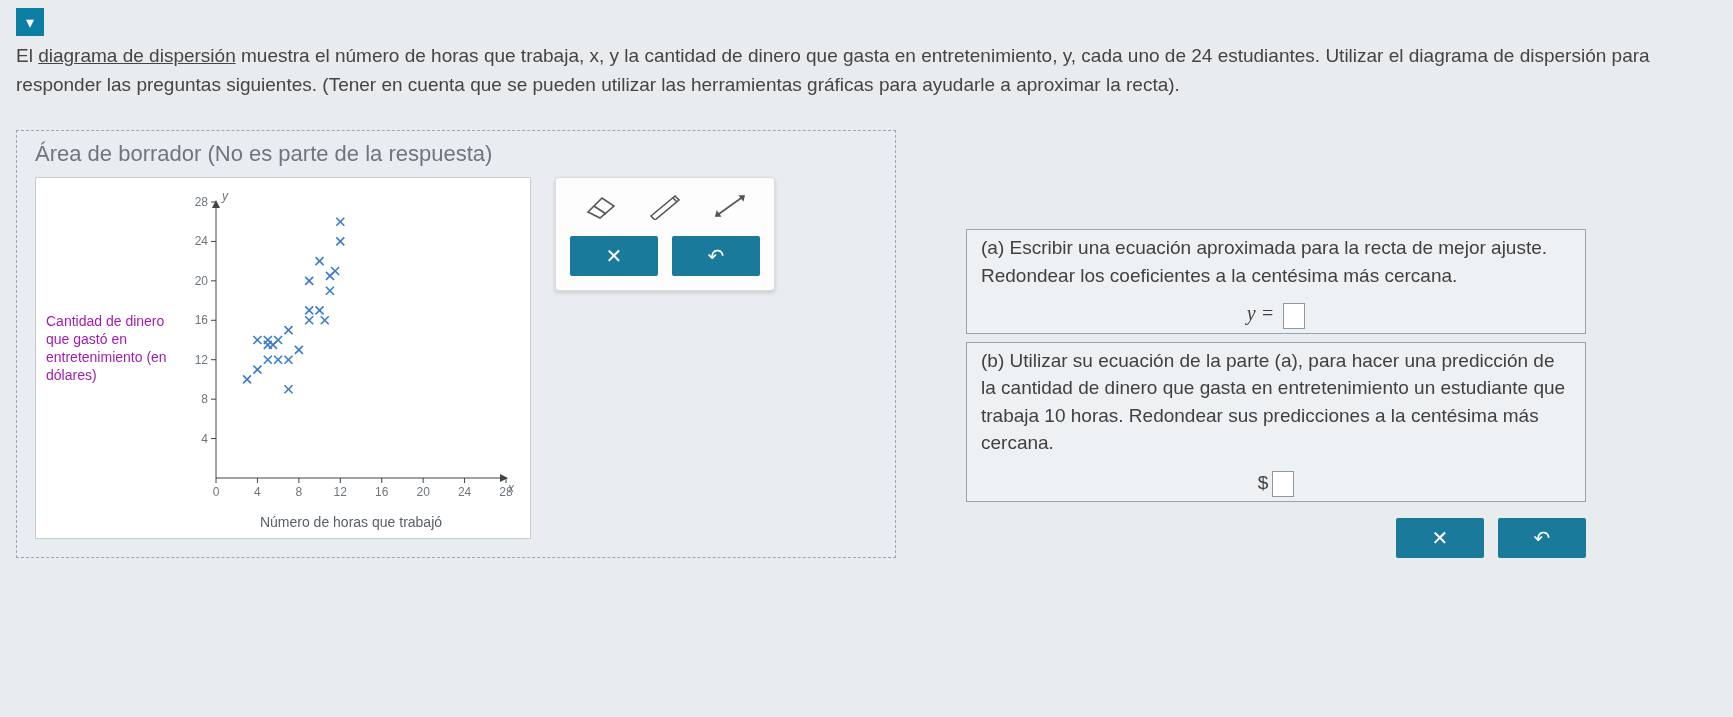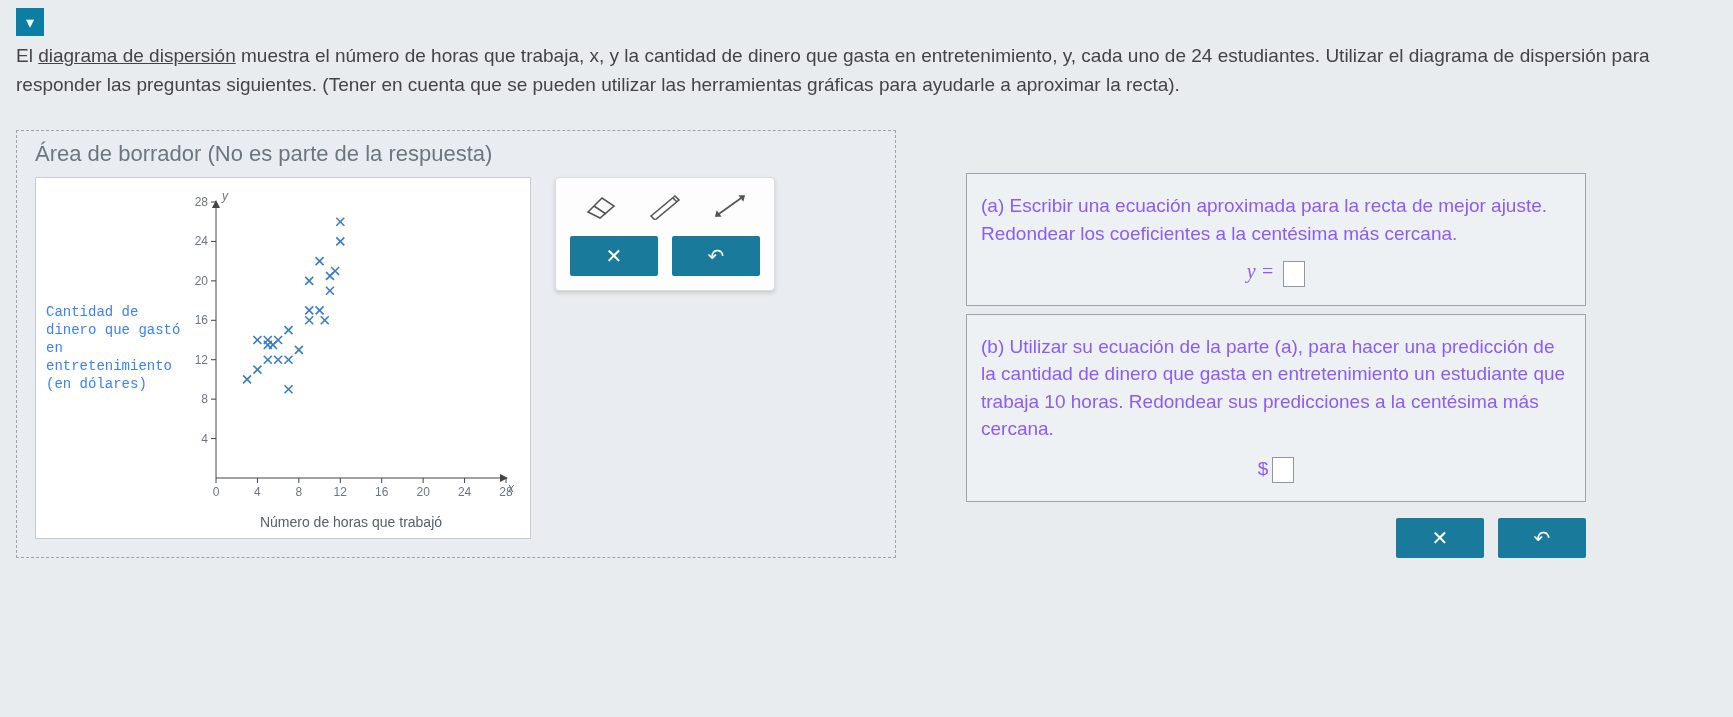--- a/index.html
+++ b/index.html
@@ -28,21 +28,21 @@
   }
   .draft-title { font-size: 22px; color: #6d767f; margin-bottom: 10px; font-weight: 400; }
   .draft-content { display: flex; align-items: flex-start; gap: 24px; }
   .chart-box {
     background: #fff;
     border: 1px solid #c6ccd2;
     padding: 10px 14px 8px 10px;
     display: flex; flex-direction: column; align-items: center;
   }
   .chart-row { display: flex; align-items: center; }
-  .ylabel { width: 140px; font-size: 14px; color: #3b82f6; text-align: left; line-height: 1.3; font-family: Liberation Mono, monospace; }
+  .ylabel { width: 140px; font-size: 14px; color: #a21caf; text-align: left; line-height: 1.3; }
   .plot { position: relative; width: 330px; height: 320px; }
   .plot svg { display:block; }
   .xlabel { font-size: 14px; color: #596067; margin-top: 6px; margin-left: 140px; }
   .tools {
     background: #fdfdfd;
     border: 1px solid #d9dee3;
     border-radius: 4px;
     box-shadow: 0 2px 4px rgba(0,0,0,.15);
     padding: 10px 12px 14px 12px;
     width: 220px;
@@ -61,22 +61,22 @@
     width: 88px; height: 40px;
     font-size: 20px;
     display: flex; align-items: center; justify-content: center;
     cursor: pointer;
     border-radius: 2px;
   }
   .right-col { width: 620px; }
   .q-box {
     border: 1px solid #9aa4ae;
     background: #eef1f4;
-    padding: 18px 14px;
-    font-size: 19px; line-height: 1.45; color: #8b5cf6;
+    padding: 4px 14px;
+    font-size: 19px; line-height: 1.45; color: #404040;
     margin-bottom: 8px;
   }
   .eq-line { text-align: center; margin-top: 10px; font-style: italic; font-family: 'Times New Roman', serif; font-size: 20px; }
   .answer-box {
     display: inline-block;
     width: 22px; height: 26px;
     border: 1px solid #8e98a2;
     background: #fff;
     vertical-align: middle;
     margin-left: 4px;

